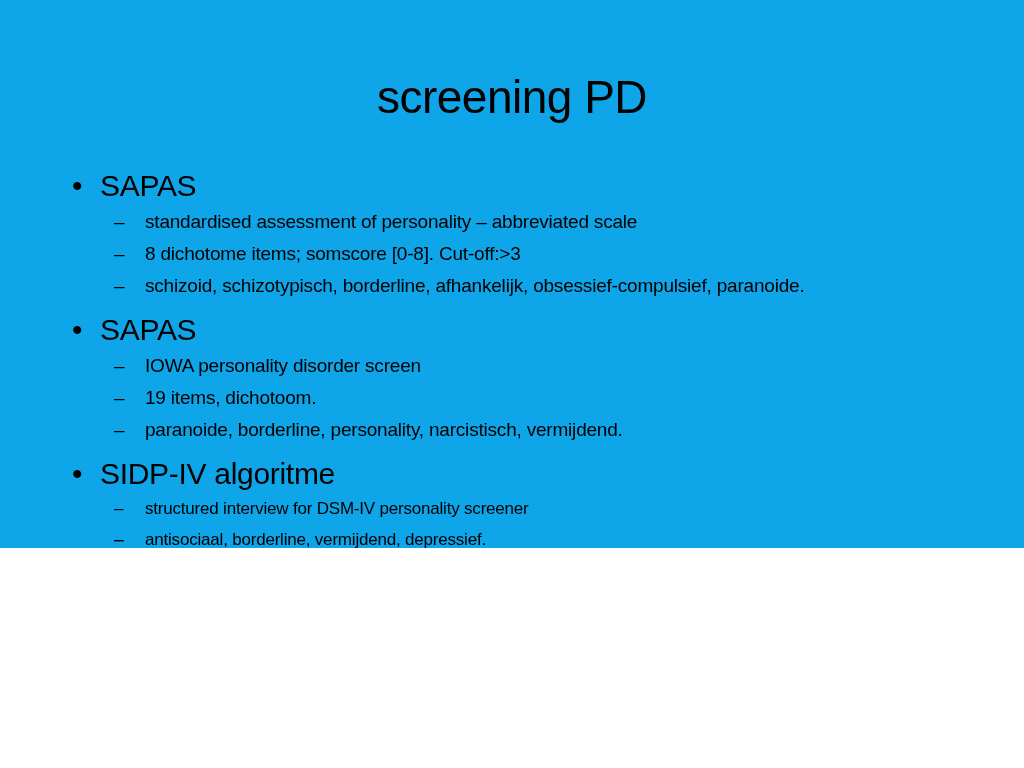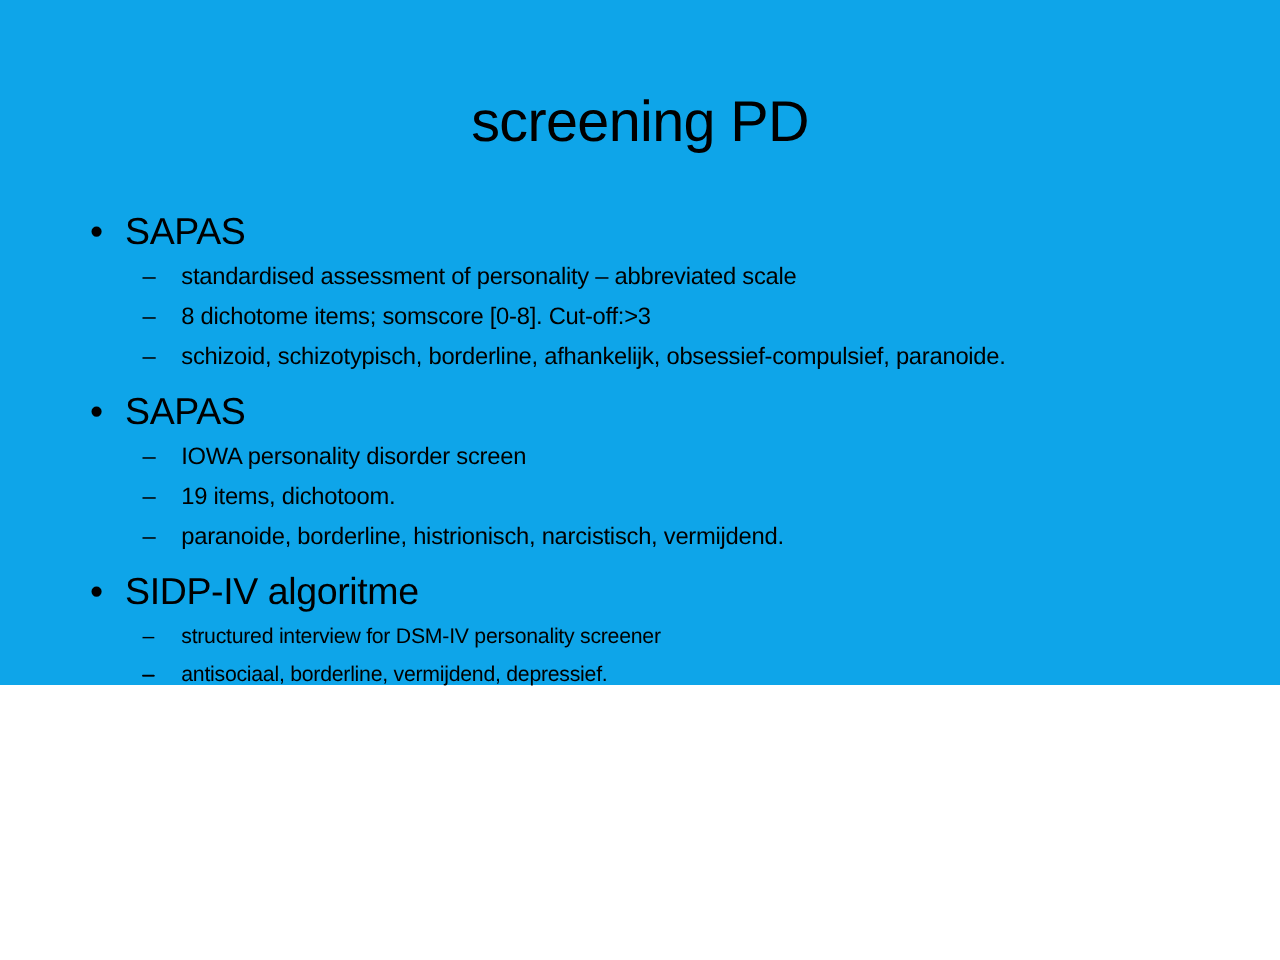--- a/index.html
+++ b/index.html
@@ -110,21 +110,21 @@
       <div class="l2">
         <span class="dash">–</span>
         <span>IOWA personality disorder screen</span>
       </div>
       <div class="l2">
         <span class="dash">–</span>
         <span>19 items, dichotoom.</span>
       </div>
       <div class="l2">
         <span class="dash">–</span>
-        <span>paranoide, borderline, histrionisch, narcistisch, vermijdend.</span>
+        <span>paranoide, borderline, personality, narcistisch, vermijdend.</span>
       </div>
     </div>
 
     <div class="l1">
       <span class="bullet">•</span>
       <span>SIDP-IV algoritme</span>
     </div>
     <div class="sub">
       <div class="l2 small">
         <span class="dash">–</span>

